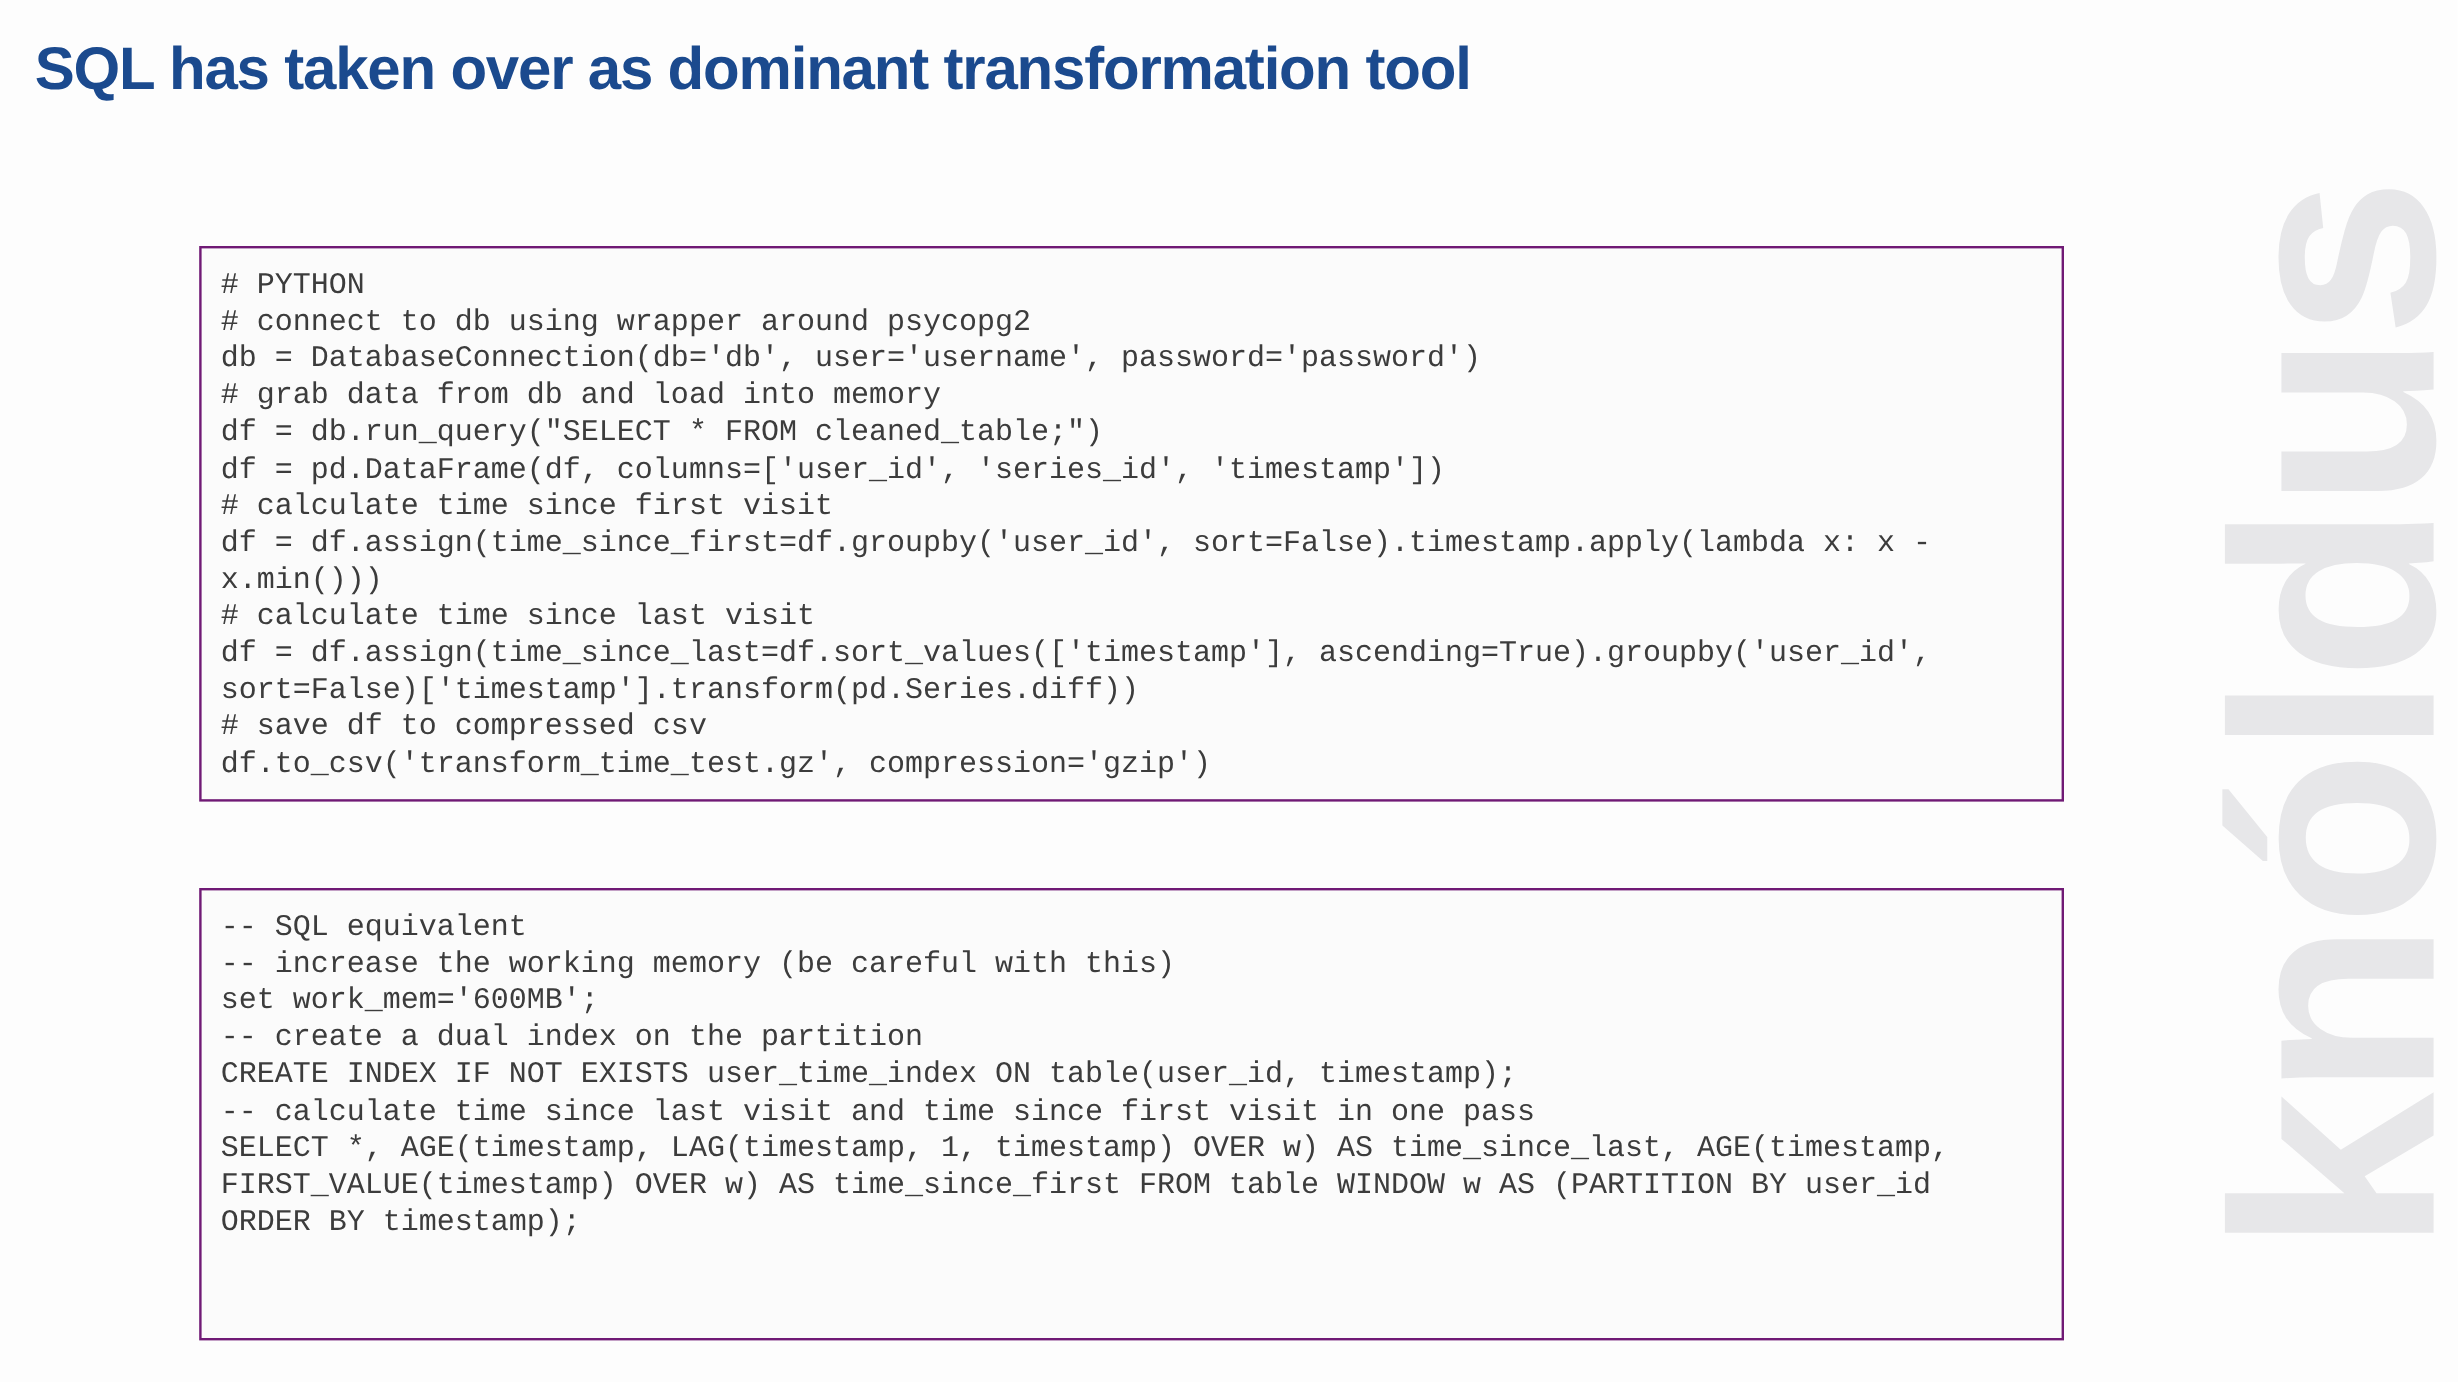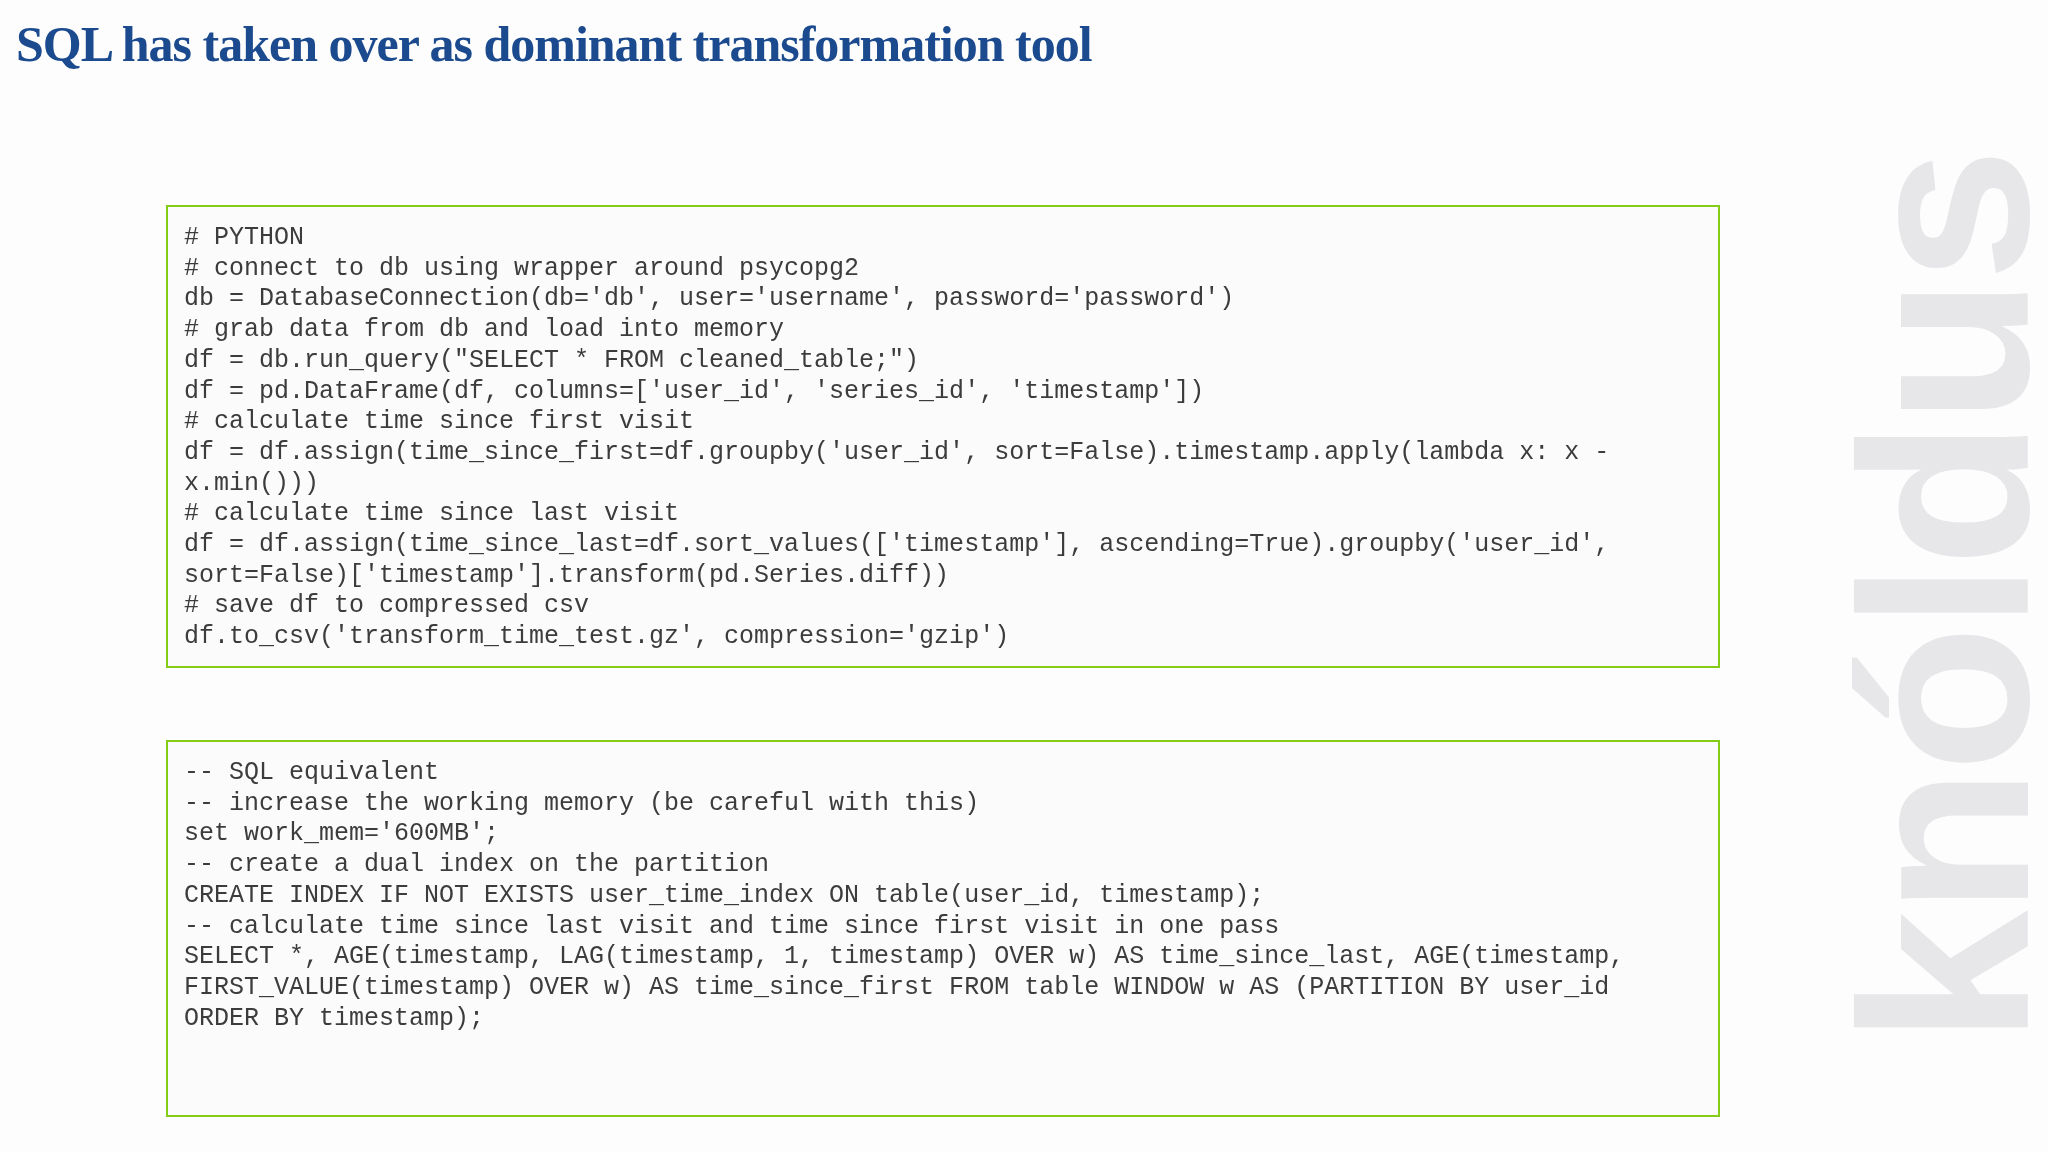--- a/index.html
+++ b/index.html
@@ -12,26 +12,26 @@
     width: 2048px;
     height: 1152px;
     background: #fdfdfd;
     overflow: hidden;
     font-family: "Liberation Sans", sans-serif;
   }
   .slide-title {
     position: absolute;
     left: 13px;
     top: 12px;
-    margin: 3px;
+    margin: 16px;
     font-size: 50px;
     font-weight: 700;
     letter-spacing: -1px;
     color: #1b4a8e;
-    font-family: Liberation Serif, serif;
+    font-family: Liberation Sans, sans-serif;
     white-space: nowrap;
   }
   .watermark {
     position: absolute;
     left: 1465px;
     top: 439px;
     width: 960px;
     height: 250px;
     line-height: 250px;
     transform: rotate(-90deg);
@@ -43,21 +43,21 @@
     white-space: nowrap;
     text-align: left;
     user-select: none;
     pointer-events: none;
   }
   .code-box {
     position: absolute;
     left: 166px;
     width: 1554px;
     background: #fbfbfb;
-    border: 2px solid #84cc16;
+    border: 2px solid #701a75;
     box-sizing: border-box;
   }
   .code-box.python {
     top: 205px;
     height: 463px;
   }
   .code-box.sql {
     top: 740px;
     height: 377px;
   }

